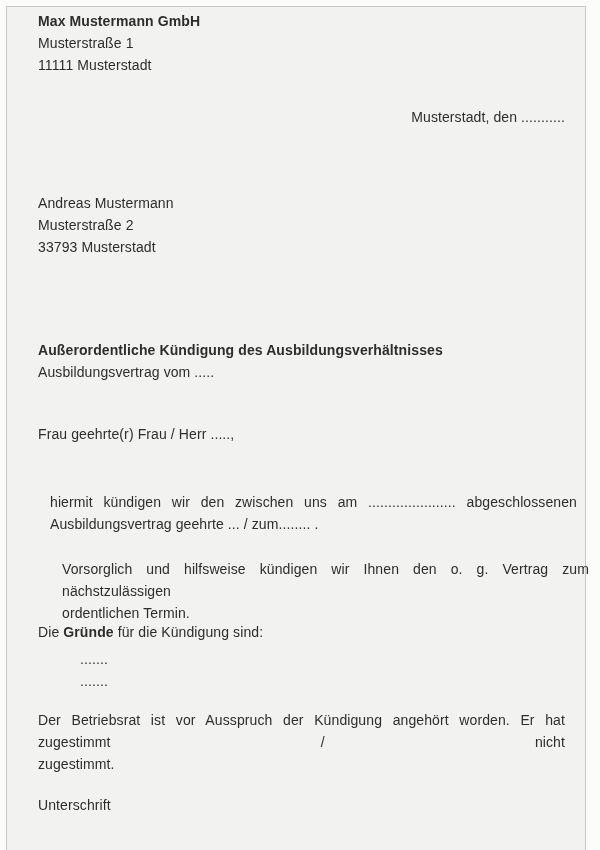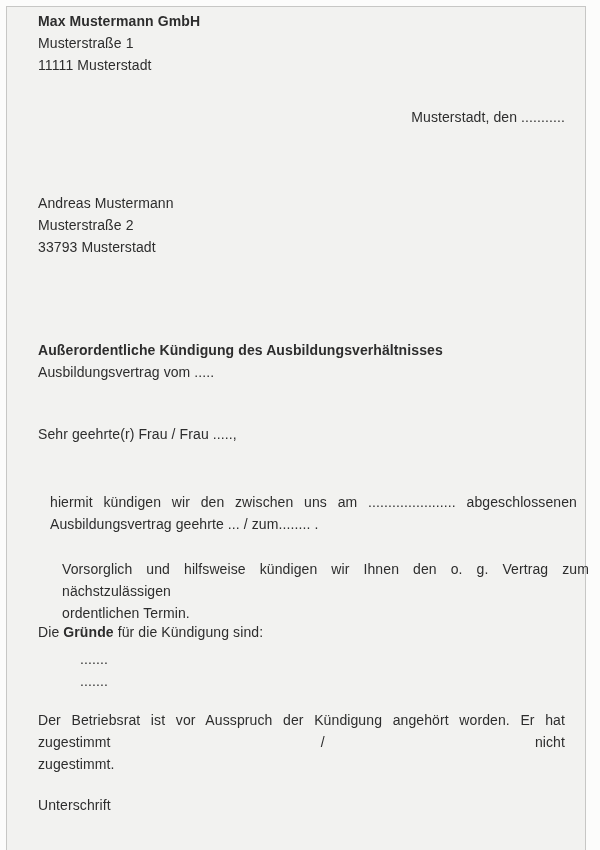--- a/index.html
+++ b/index.html
@@ -76,21 +76,21 @@
     <div>Andreas Mustermann</div>
     <div>Musterstraße 2</div>
     <div>33793 Musterstadt</div>
   </div>
 
   <div class="blk subject-block">
     <div class="bold">Außerordentliche Kündigung des Ausbildungsverhältnisses</div>
     <div>Ausbildungsvertrag vom .....</div>
   </div>
 
-  <div class="blk salutation-blk">Sehr geehrte(r) Frau / Frau .....,</div>
+  <div class="blk salutation-blk">Frau geehrte(r) Frau / Herr .....,</div>
 
   <div class="blk para1-block">
     <div class="just">hiermit kündigen wir den zwischen uns am ...................... abgeschlossenen</div>
     <div>Ausbildungsvertrag geehrte ... / zum........ .</div>
   </div>
 
   <div class="blk para2-block">
     <div class="just">Vorsorglich und hilfsweise kündigen wir Ihnen den o. g. Vertrag zum nächstzulässigen</div>
     <div>ordentlichen Termin.</div>
   </div>

